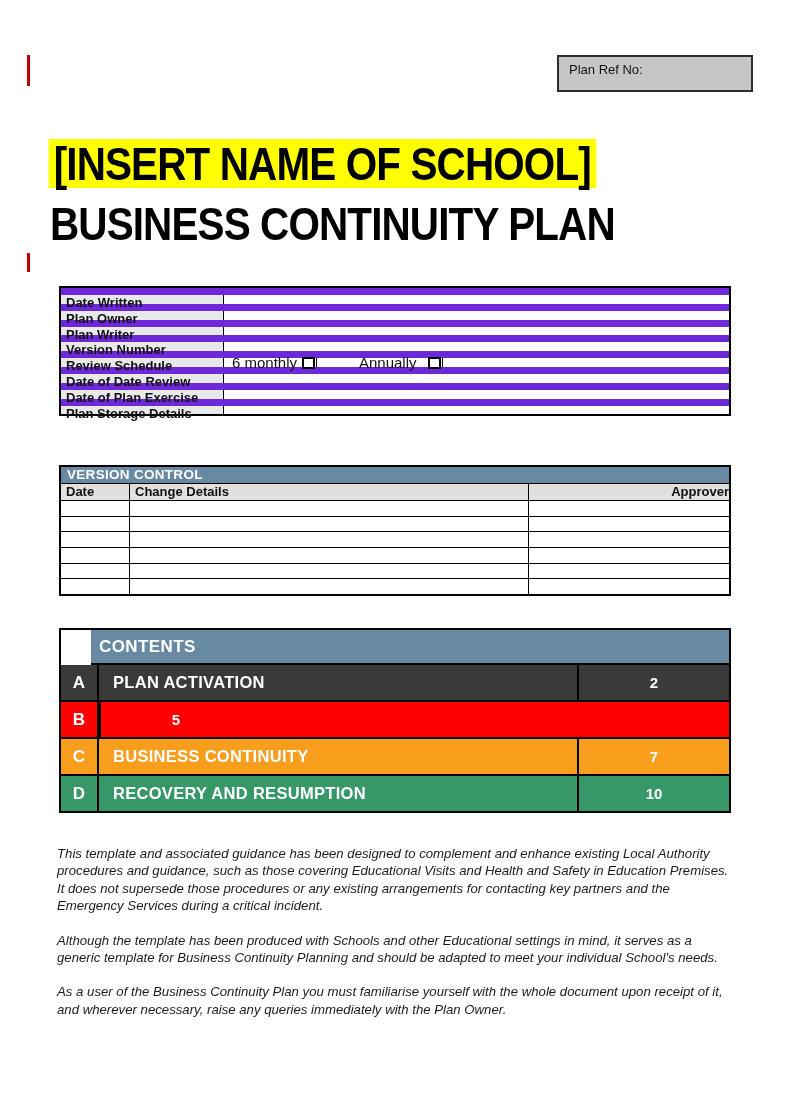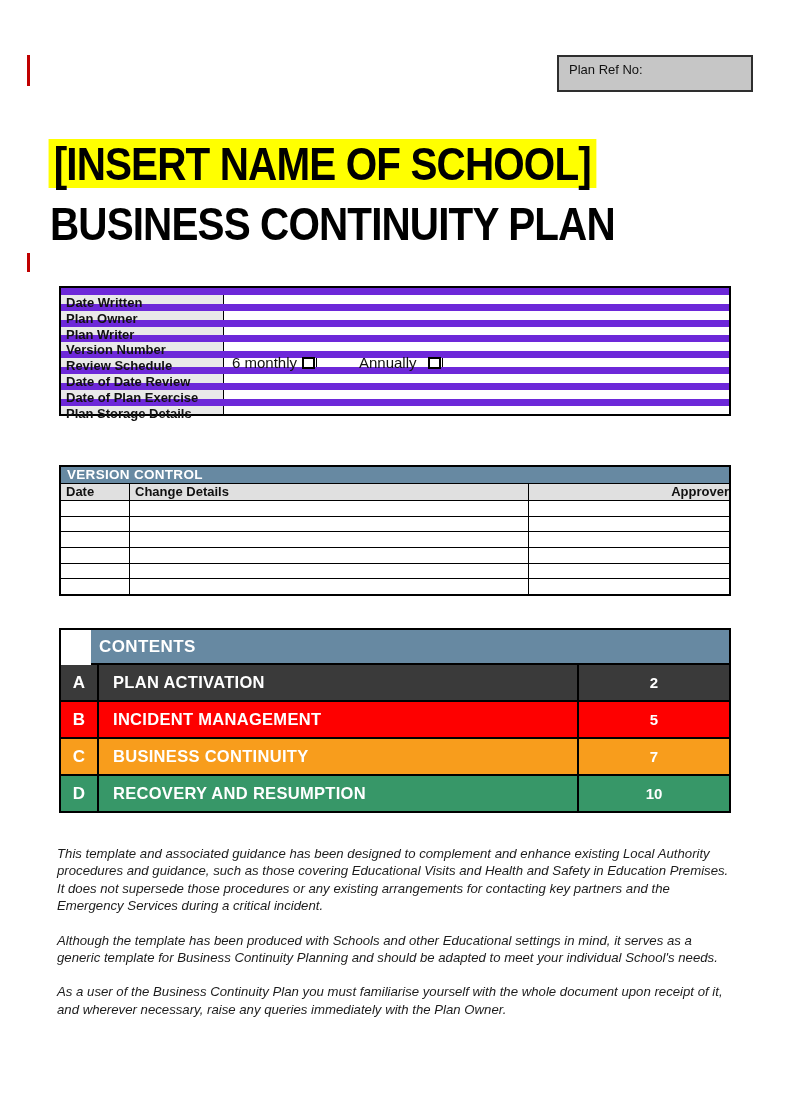--- a/index.html
+++ b/index.html
@@ -176,21 +176,20 @@
   <div class="sec ct">
     <div class="ct-header" style="background-color: rgb(103, 137, 162);">CONTENTS</div>
 
     <div class="ct-row" style="background-color: rgb(58, 58, 58);">
       <div class="ct-letter">A</div>
       <div class="ct-title">PLAN ACTIVATION</div>
       <div class="ct-page">2</div>
     </div>
     <div class="ct-row" style="background-color: rgb(254, 0, 0);">
       <div class="ct-letter">B</div>
-      <div class="ct-title">INCIDENT MANAGEMENT</div>
       <div class="ct-page">5</div>
     </div>
     <div class="ct-row" style="background-color: rgb(248, 157, 28);">
       <div class="ct-letter">C</div>
       <div class="ct-title">BUSINESS CONTINUITY</div>
       <div class="ct-page">7</div>
     </div>
     <div class="ct-row" style="background-color: rgb(55, 151, 104);">
       <div class="ct-letter">D</div>
       <div class="ct-title">RECOVERY AND RESUMPTION</div>

